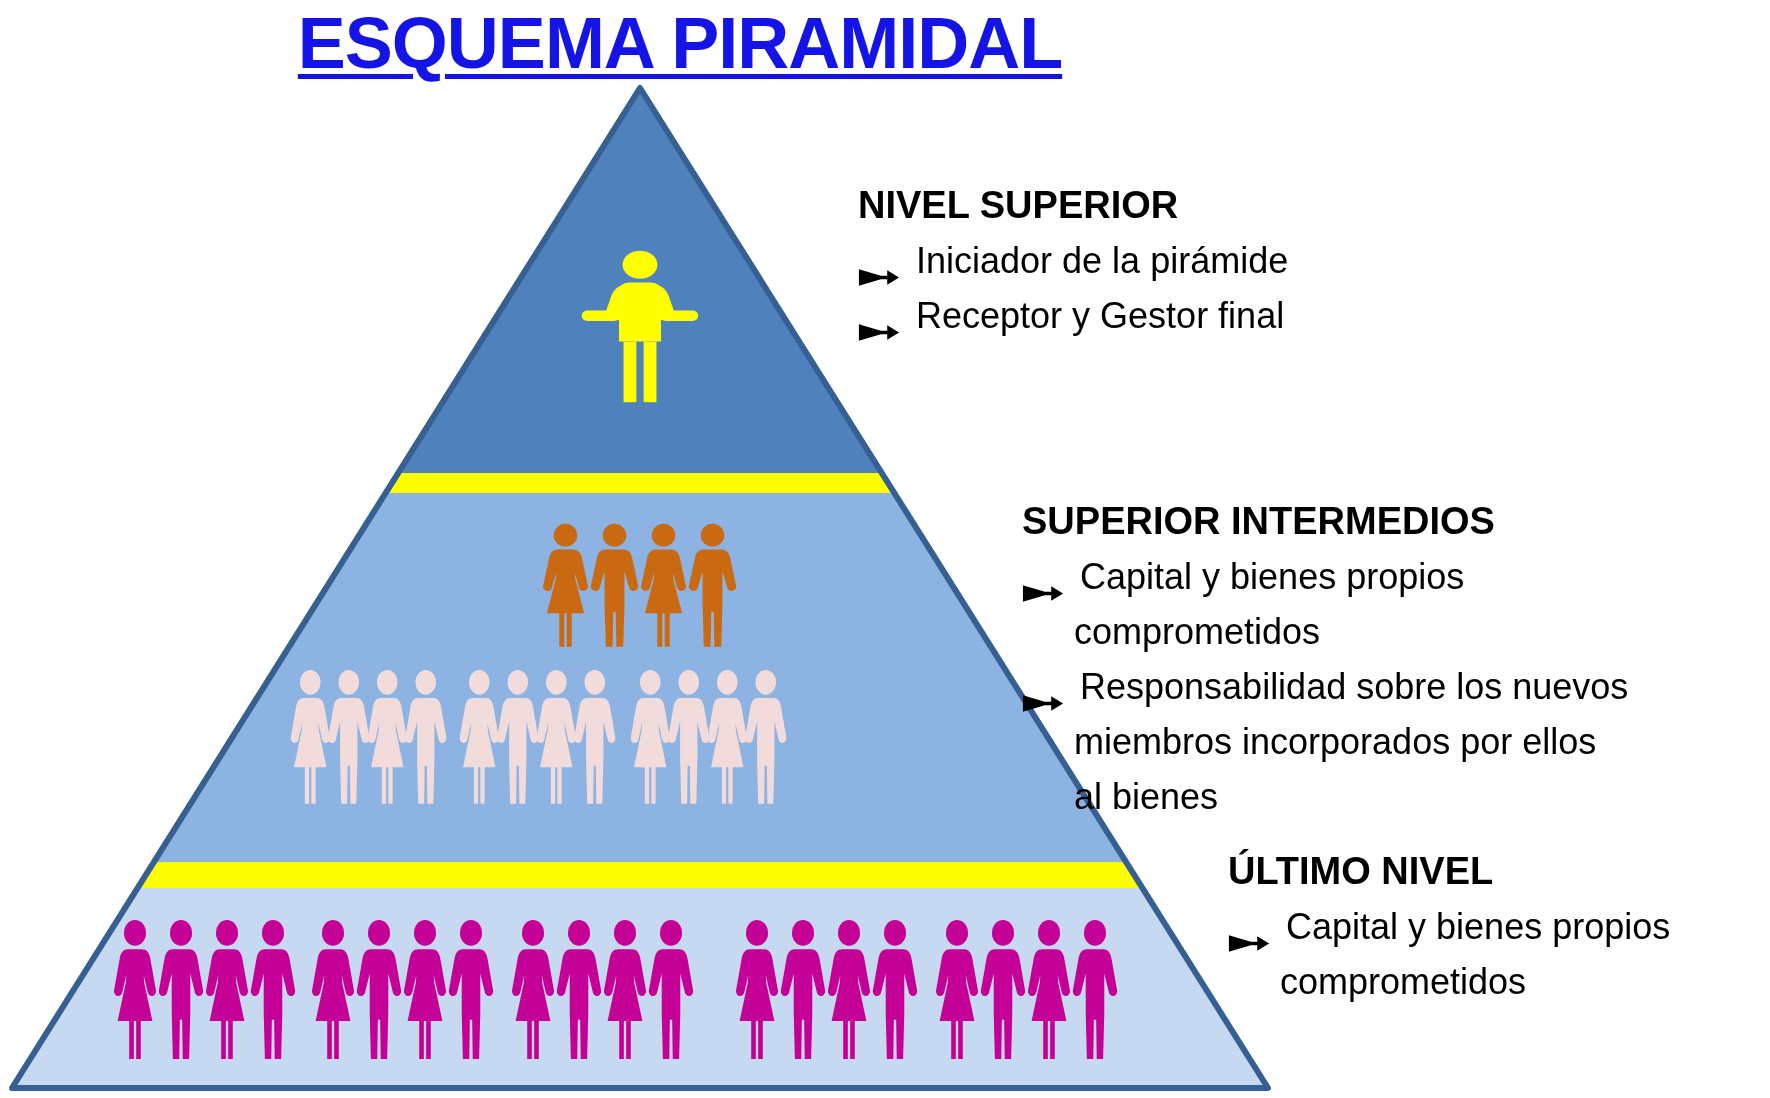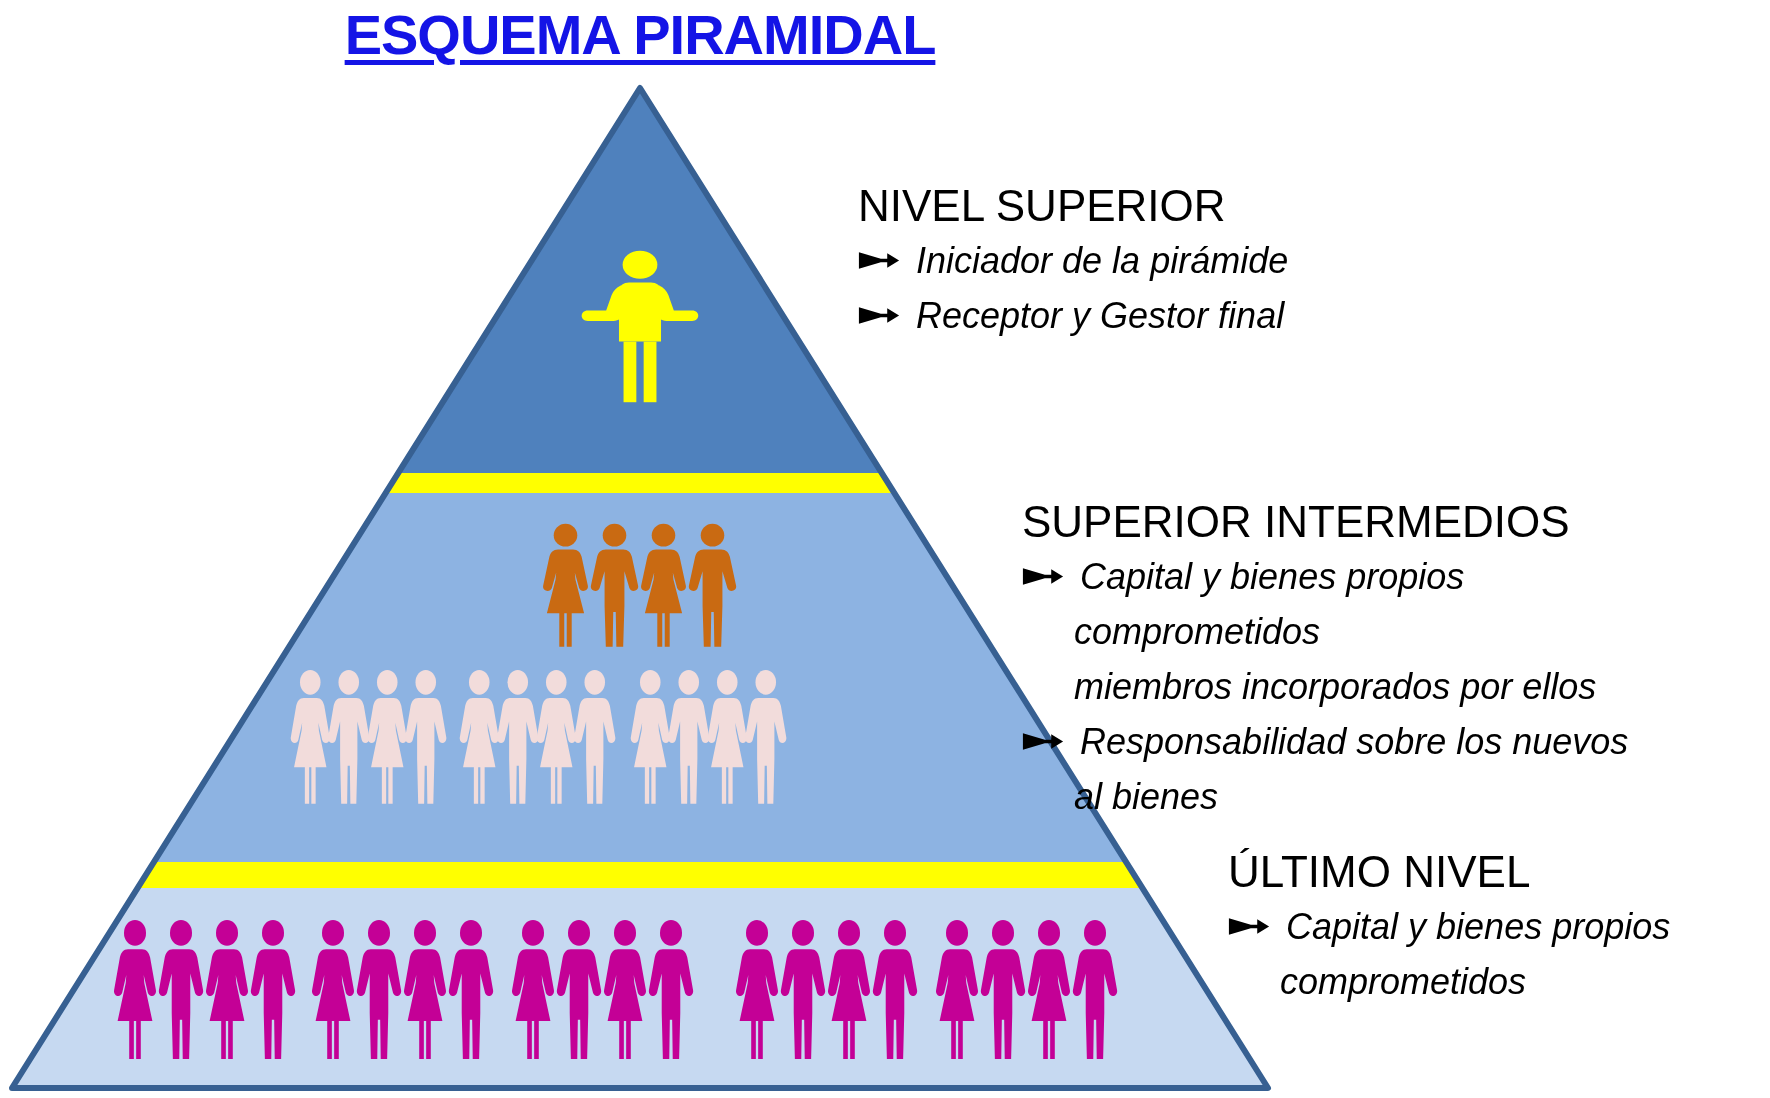--- a/index.html
+++ b/index.html
@@ -1,28 +1,28 @@
 <!DOCTYPE html>
 <html style="--title-blue: #1414E6; --top-level-fill: #4F81BD; --middle-level-fill: #8DB3E2; --bottom-level-fill: #C6D9F1; --divider-yellow: #FFFF00; --pyramid-border: #376092; --text-black: #000000;"><head>
 <meta charset="utf-8">
 <style>
   html,body{margin:0;padding:0;background:#fff;}
   .stage{position:relative;width:1770px;height:1098px;background:#ffffff;overflow:hidden;
          font-family:"Liberation Sans",sans-serif;color:#000;}
   
   .title{position:absolute;left:0;top:2px;width:1280px;text-align:center;
-         font-size:56px;font-weight:bold;letter-spacing:-1px;
+         font-size:72px;font-weight:bold;letter-spacing:-1px;
          color:var(--title-blue,#1414e6);
-         text-decoration:underline;text-decoration-thickness:5px;text-underline-offset:6px;}
+         text-decoration:underline;text-decoration-thickness:5px;text-underline-offset:6px;padding-left:40px;}
   
   .pyramid-wrap{position:absolute;left:0;top:80px;width:1280px;height:1018px;}
   
   .section{position:absolute;font-size:36px;line-height:55px;white-space:nowrap;}
-  .section .heading{font-size:44px;font-weight:normal;line-height:55px;}
-  .line{display:flex;align-items:center;font-style:italic;}
+  .section .heading{font-size:38px;font-weight:bold;line-height:55px;}
+  .line{display:flex;align-items:flex-end;}
   .bullet{width:42px;height:21px;margin-right:16px;flex:none;}
   .cont{padding-left:52px;}
   #sec-superior{left:858px;top:178px;}
   #sec-intermedios{left:1022px;top:494px;}
   #sec-ultimo{left:1228px;top:844px;}
 </style>
 </head>
 <body>
 
 <div class="stage">
@@ -132,28 +132,28 @@
     <div class="heading">SUPERIOR INTERMEDIOS</div>
     <div class="line">
       <svg class="bullet" viewBox="0 0 46 22">
         <path d="M1 2 L25 9 L32 9 L32 3 L45 11 L32 19 L32 13 L25 13 L1 20 Z" fill="#000"></path>
         </svg>
       <span>Capital y bienes propios</span>
     </div>
     <div class="line cont">
       <span>comprometidos</span>
     </div>
-    <div class="line cont">
-      <span>miembros incorporados por ellos</span>
-    </div>
     <div class="line">
       <svg class="bullet" viewBox="0 0 46 22">
         <path d="M1 2 L25 9 L32 9 L32 3 L45 11 L32 19 L32 13 L25 13 L1 20 Z" fill="#000"></path>
         </svg>
       <span>Responsabilidad sobre los nuevos</span>
+    </div>
+    <div class="line cont">
+      <span>miembros incorporados por ellos</span>
     </div>
     <div class="line cont">
       <span>al bienes</span>
     </div>
   </div>
 
   <div class="section" id="sec-ultimo">
     <div class="heading">ÚLTIMO NIVEL</div>
     <div class="line">
       <svg class="bullet" viewBox="0 0 46 22">

